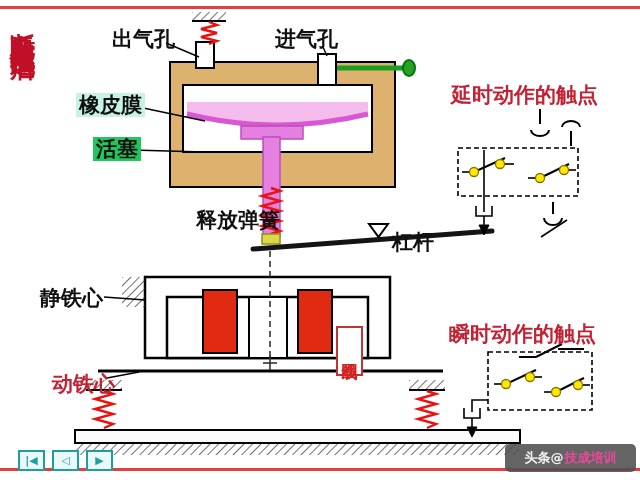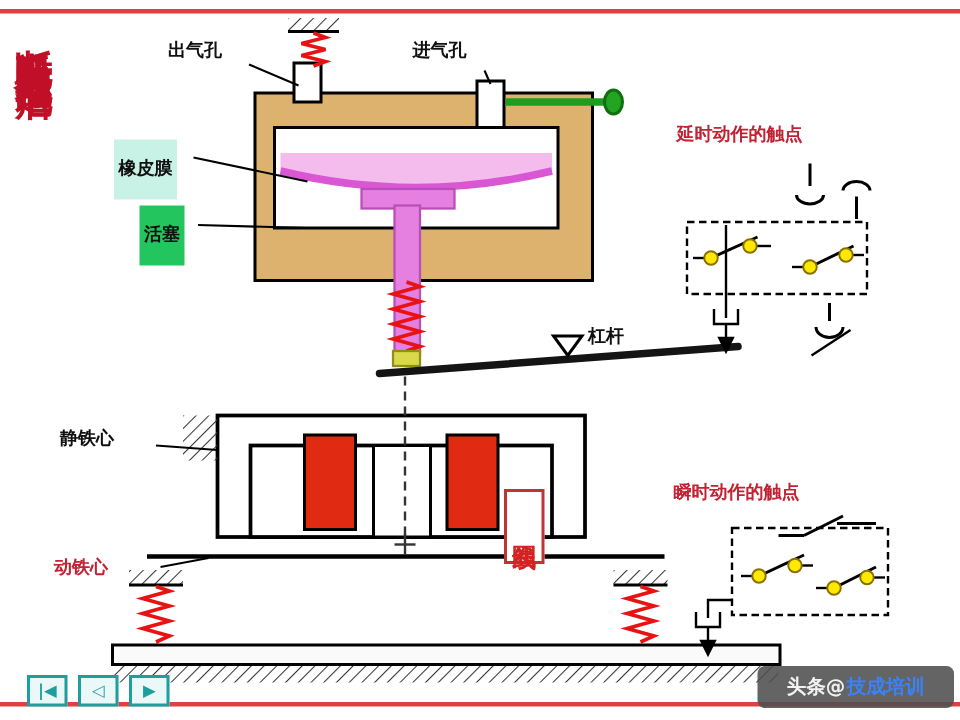--- a/index.html
+++ b/index.html
@@ -1,42 +1,42 @@
 <!DOCTYPE html>
 <html style="--tan_box: #DDB26E; --membrane_pink: #F3BCEC; --membrane_stroke: #D957D3; --piston_magenta: #E57FE0; --spring_red: #E81212; --coil_red: #E02A12; --screw_green: #1E9E1E; --terminal_yellow: #FFE900; --label_red: #C22233; --label_blue: #2233CC; --nav_teal: #1F9E9E; --rule_red: #E04040;"><head>
 <meta charset="utf-8">
 <style>
   *{margin:0;padding:0;box-sizing:border-box}
   html,body{background:#888}
   body{font-family:"DejaVu Sans","Liberation Sans",sans-serif}
   #stage{position:relative;width:640px;height:480px;background:#fff;overflow:hidden;margin:0 auto}
   .rule{position:absolute;left:0;width:640px;height:3px;background:#E04040}
   svg{position:absolute;left:0;top:0;pointer-events:none}
-  .lbl{position:absolute;font-weight:700;font-size:12px;color:#101010;white-space:nowrap;line-height:1.15}
+  .lbl{position:absolute;font-weight:700;font-size:21px;color:#101010;white-space:nowrap;line-height:1.15}
   .lbl.red{color:var(--label_red,#C22233)}
   .lbl.blue{color:var(--label_blue,#2233CC)}
-  .lbl.tag{padding:13px 3px}
+  .lbl.tag{padding:0 3px}
   .lbl.mint{background:#C9F2E6}
   .lbl.green{background:#22c55e}
   .coil-tag{position:absolute;left:336px;top:326px;width:27px;height:50px;
     writing-mode:vertical-rl;text-orientation:upright;color:#D42222;
     border:2px solid #C23333;background:#fff;display:flex;align-items:center;
     justify-content:center;font-weight:700;font-size:16px;line-height:1}
   #vtitle{position:absolute;left:7px;top:12px;height:348px;writing-mode:vertical-rl;
     text-orientation:upright;font-size:25px;font-weight:700;color:#C01028;
     letter-spacing:2px;line-height:30px}
   #nav{position:absolute;left:18px;top:450px;display:flex;gap:7px}
   .navbtn{width:27px;height:21px;border:2px solid var(--nav_teal,#1F9E9E);
     background:#EAF8F8;color:var(--nav_teal,#1F9E9E);font-size:11px;font-weight:700;
     display:flex;align-items:center;justify-content:center;padding:0;
     font-family:inherit;cursor:pointer;line-height:1}
   #watermark{position:absolute;left:505px;top:444px;width:131px;height:28px;
     background:rgba(78,78,78,.88);border-radius:5px;color:#F2F2F2;font-size:13px;
     display:flex;align-items:center;justify-content:center;gap:1px;font-weight:700}
-  .wm-name{color:#3b82f6}
+  .wm-name{color:#ec4899}
 </style>
 </head>
 <body>
 
 <div id="stage">
 
   <div class="rule" style="top:6px"></div>
   <div class="rule" style="top:468px"></div>
 
   <svg width="640" height="480" viewBox="0 0 640 480">
@@ -168,23 +168,24 @@
       <path d="M132,150 L204,152"></path>
       <path d="M104,297 L145,300"></path>
       <path d="M107,378 L139,372"></path>
     </g>
   </svg>
 
   <div class="lbl" style="left:112px;top:27px">出气孔</div>
   <div class="lbl" style="left:275px;top:27px">进气孔</div>
   <div class="lbl tag mint" style="left:76px;top:93px">橡皮膜</div>
   <div class="lbl tag green" style="left:93px;top:137px">活塞</div>
-  <div class="lbl" style="left:392px;top:218px">杠杆</div>
+  <div class="lbl" style="left:196px;top:208px">释放弹簧</div>
+  <div class="lbl" style="left:392px;top:230px">杠杆</div>
   <div class="lbl" style="left:40px;top:286px">静铁心</div>
-  <div class="lbl red" style="left:36px;top:372px">动铁心</div>
+  <div class="lbl red" style="left:52px;top:372px">动铁心</div>
   <div class="coil-tag">线圈</div>
   <div class="lbl red" style="left:451px;top:83px">延时动作的触点</div>
   <div class="lbl red" style="left:449px;top:322px">瞬时动作的触点</div>
 
   <div id="vtitle">断电延时时间继电器通电后</div>
 
   <div id="nav">
     <button class="navbtn">|◀</button>
     <button class="navbtn">◁</button>
     <button class="navbtn">▶</button>

